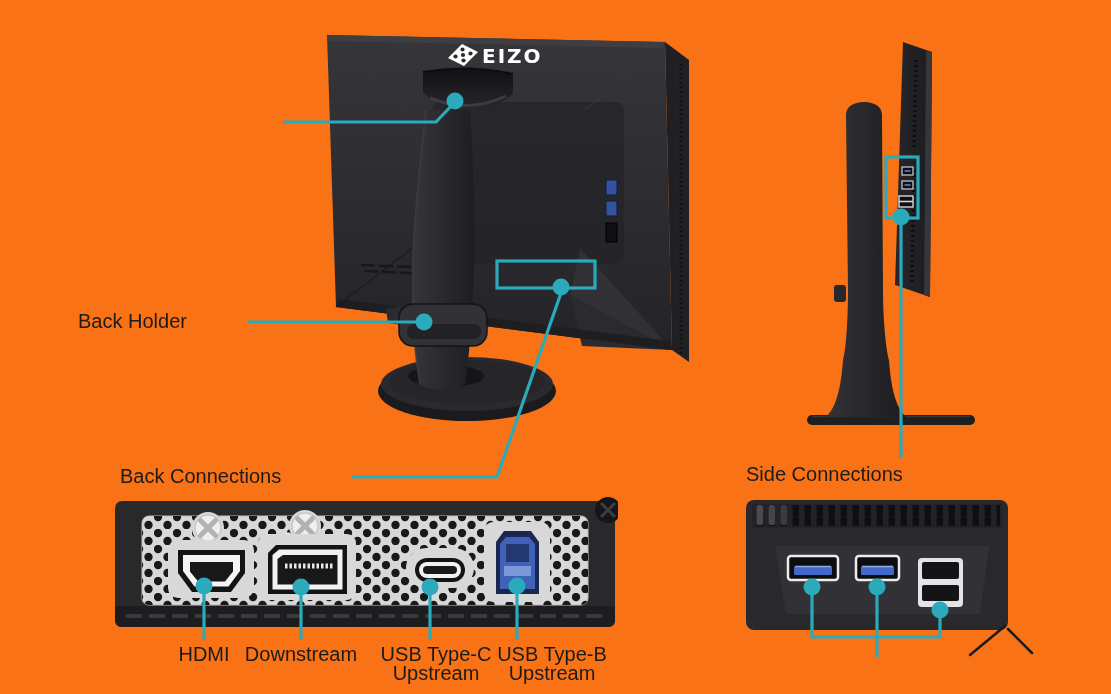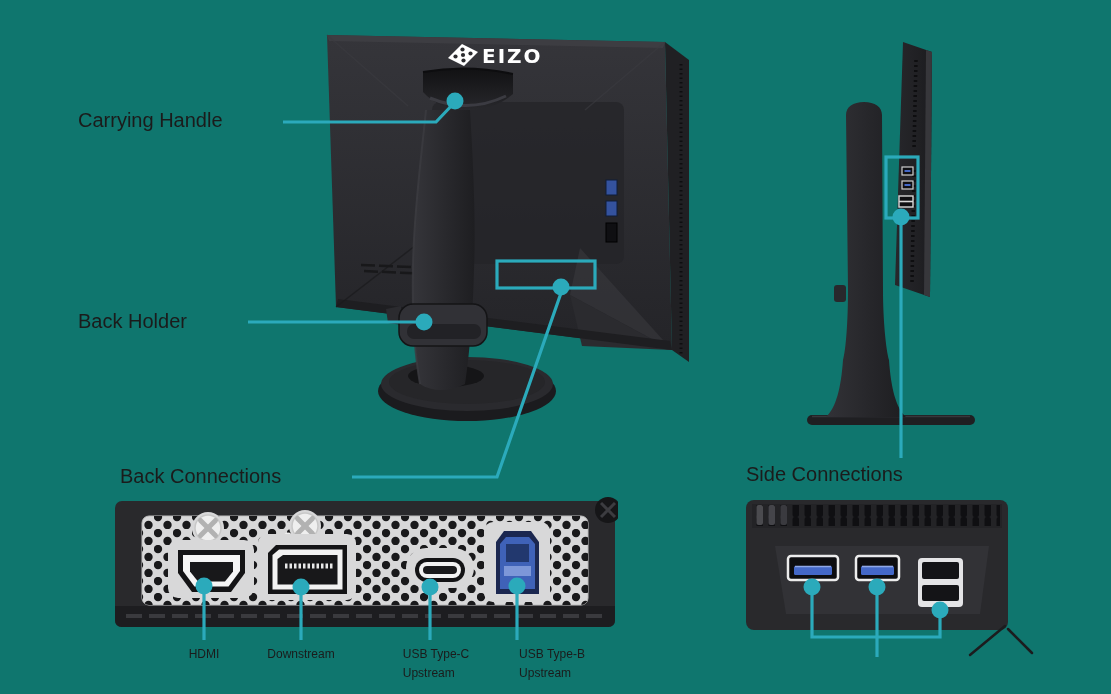--- a/index.html
+++ b/index.html
@@ -1,27 +1,27 @@
 <!DOCTYPE html>
 <html><head>
 <meta charset="utf-8">
 <style>
   html,body{margin:0;padding:0;background:#ffffff;}
   .canvas{
-    position:relative;width:1111px;height:694px;background:#0f766e;
+    position:relative;width:1111px;height:694px;background:#f97316;
     overflow:hidden;font-family:"Liberation Sans",sans-serif;
   }
   .canvas svg{position:absolute;display:block;}
   .lbl{
     position:absolute;font-size:20px;line-height:24px;color:#1b1b1b;
     white-space:nowrap;z-index:6;
   }
   .plbl{
-    position:absolute;font-size:12px;line-height:19px;color:#1b1b1b;
-    transform:translateX(-50%);white-space:nowrap;z-index:6;
+    position:absolute;font-size:20px;line-height:19px;color:#1b1b1b;
+    text-align:center;transform:translateX(-50%);white-space:nowrap;z-index:6;
   }
   #overlay{z-index:5;pointer-events:none;}
   .artsvg{z-index:2;}
 </style>
 </head>
 <body>
 
 <div class="canvas">
 
   <svg class="artsvg" style="left:280px;top:10px" width="420" height="440" viewBox="0 0 420 440">
@@ -280,21 +280,20 @@
       <circle cx="204" cy="586" r="8.5"></circle>
       <circle cx="301" cy="587" r="8.5"></circle>
       <circle cx="430" cy="587" r="8.5"></circle>
       <circle cx="517" cy="586" r="8.5"></circle>
       <circle cx="812" cy="587" r="8.5"></circle>
       <circle cx="877" cy="587" r="8.5"></circle>
       <circle cx="940" cy="610" r="8.5"></circle>
     </g>
   </svg>
 
-  <div class="lbl" style="left:78px;top:108px">Carrying Handle</div>
   <div class="lbl" style="left:78px;top:309px">Back Holder</div>
   <div class="lbl" style="left:120px;top:464px">Back Connections</div>
   <div class="lbl" style="left:746px;top:462px">Side Connections</div>
 
   <div class="plbl" style="left:204px;top:645px">
     <div>HDMI</div>
     <div></div>
   </div>
   <div class="plbl" style="left:301px;top:645px">
     <div>Downstream</div>

